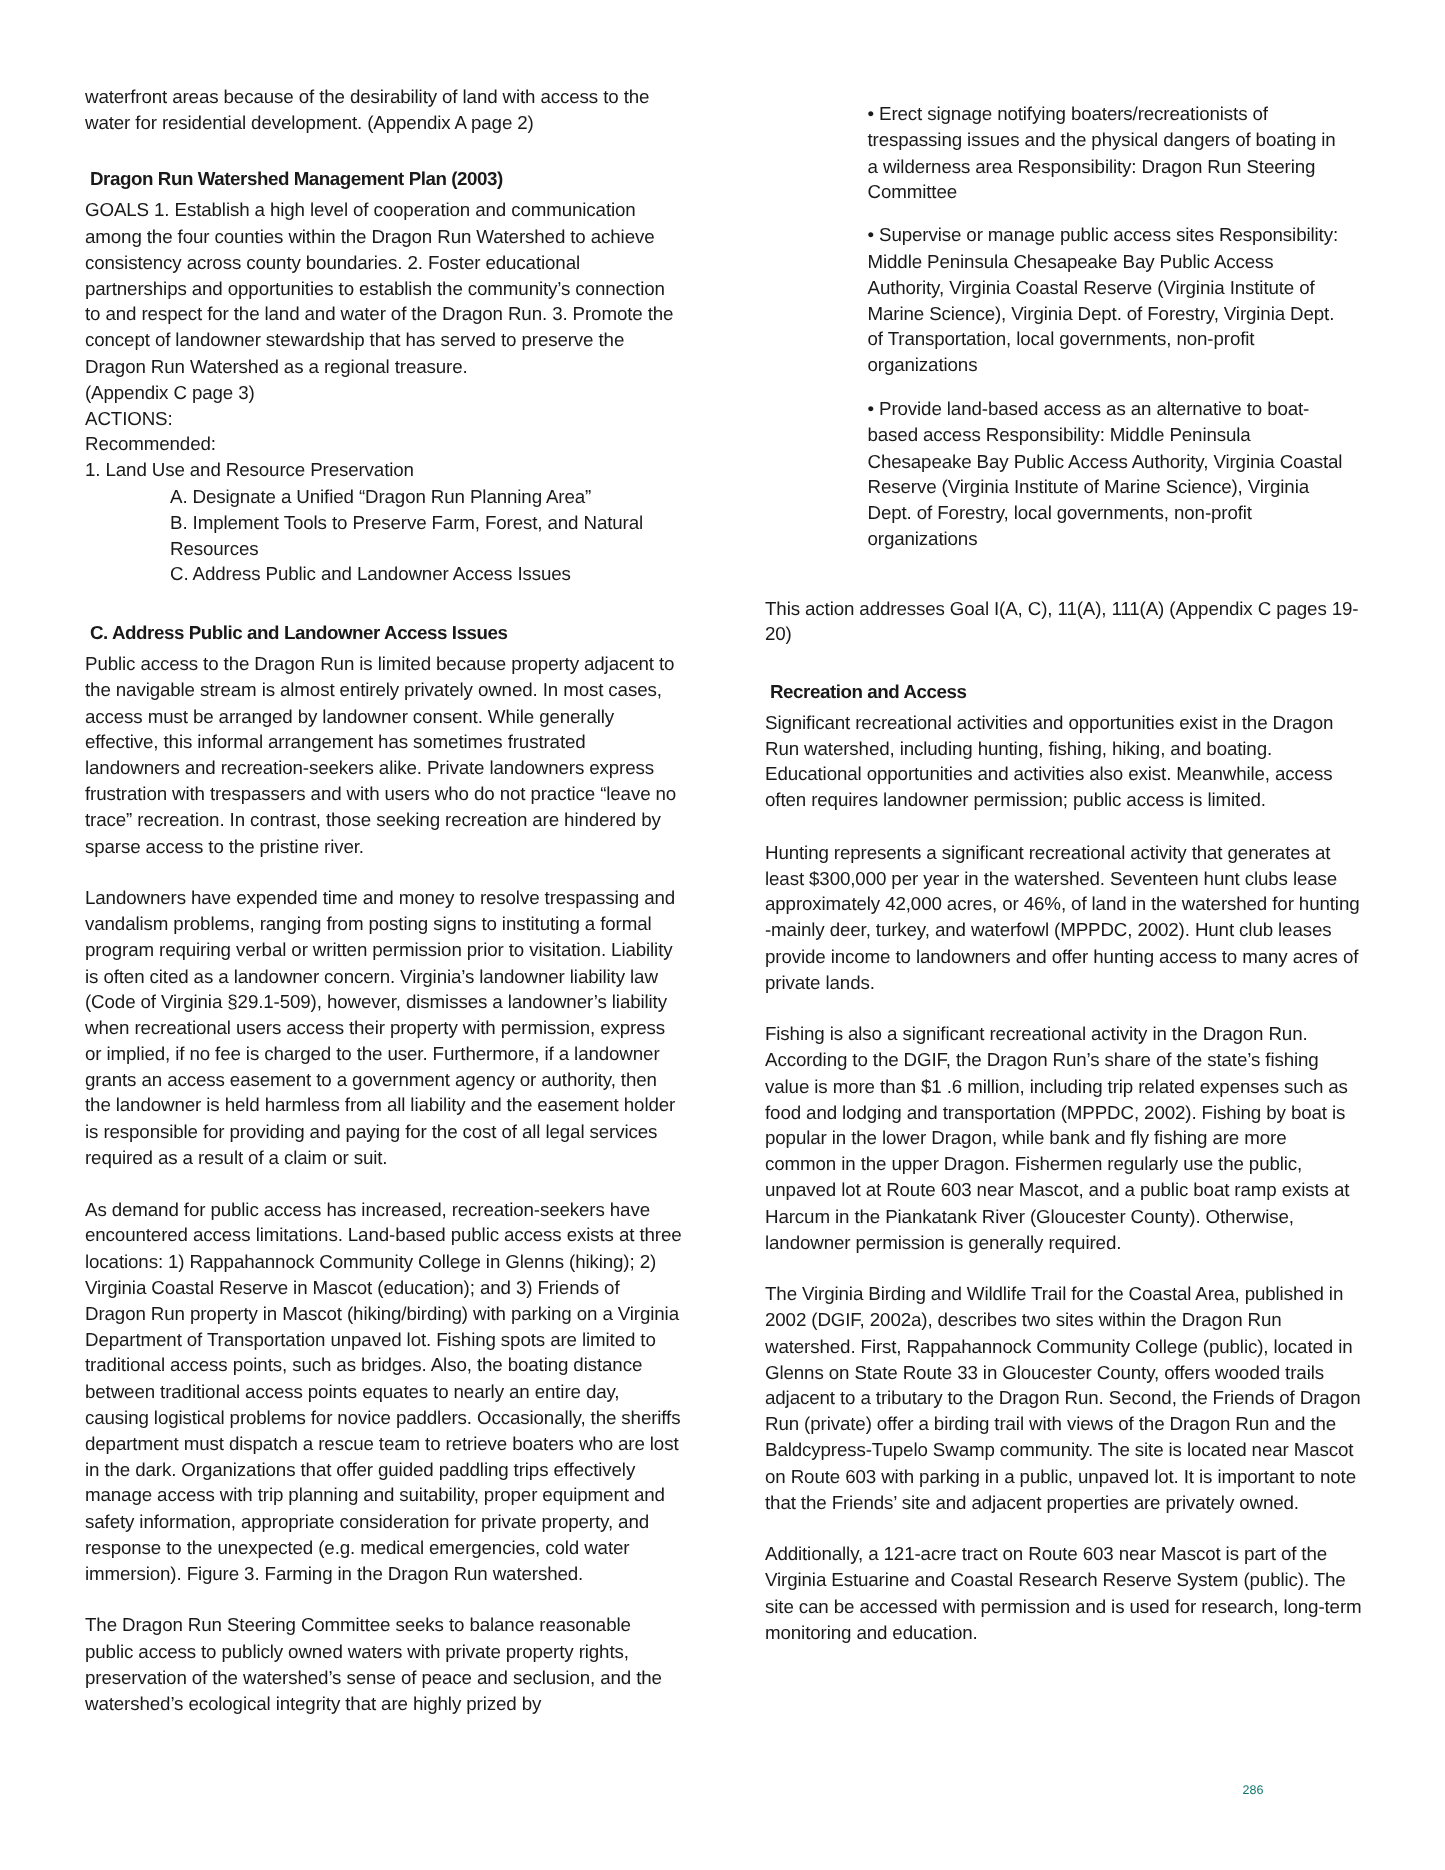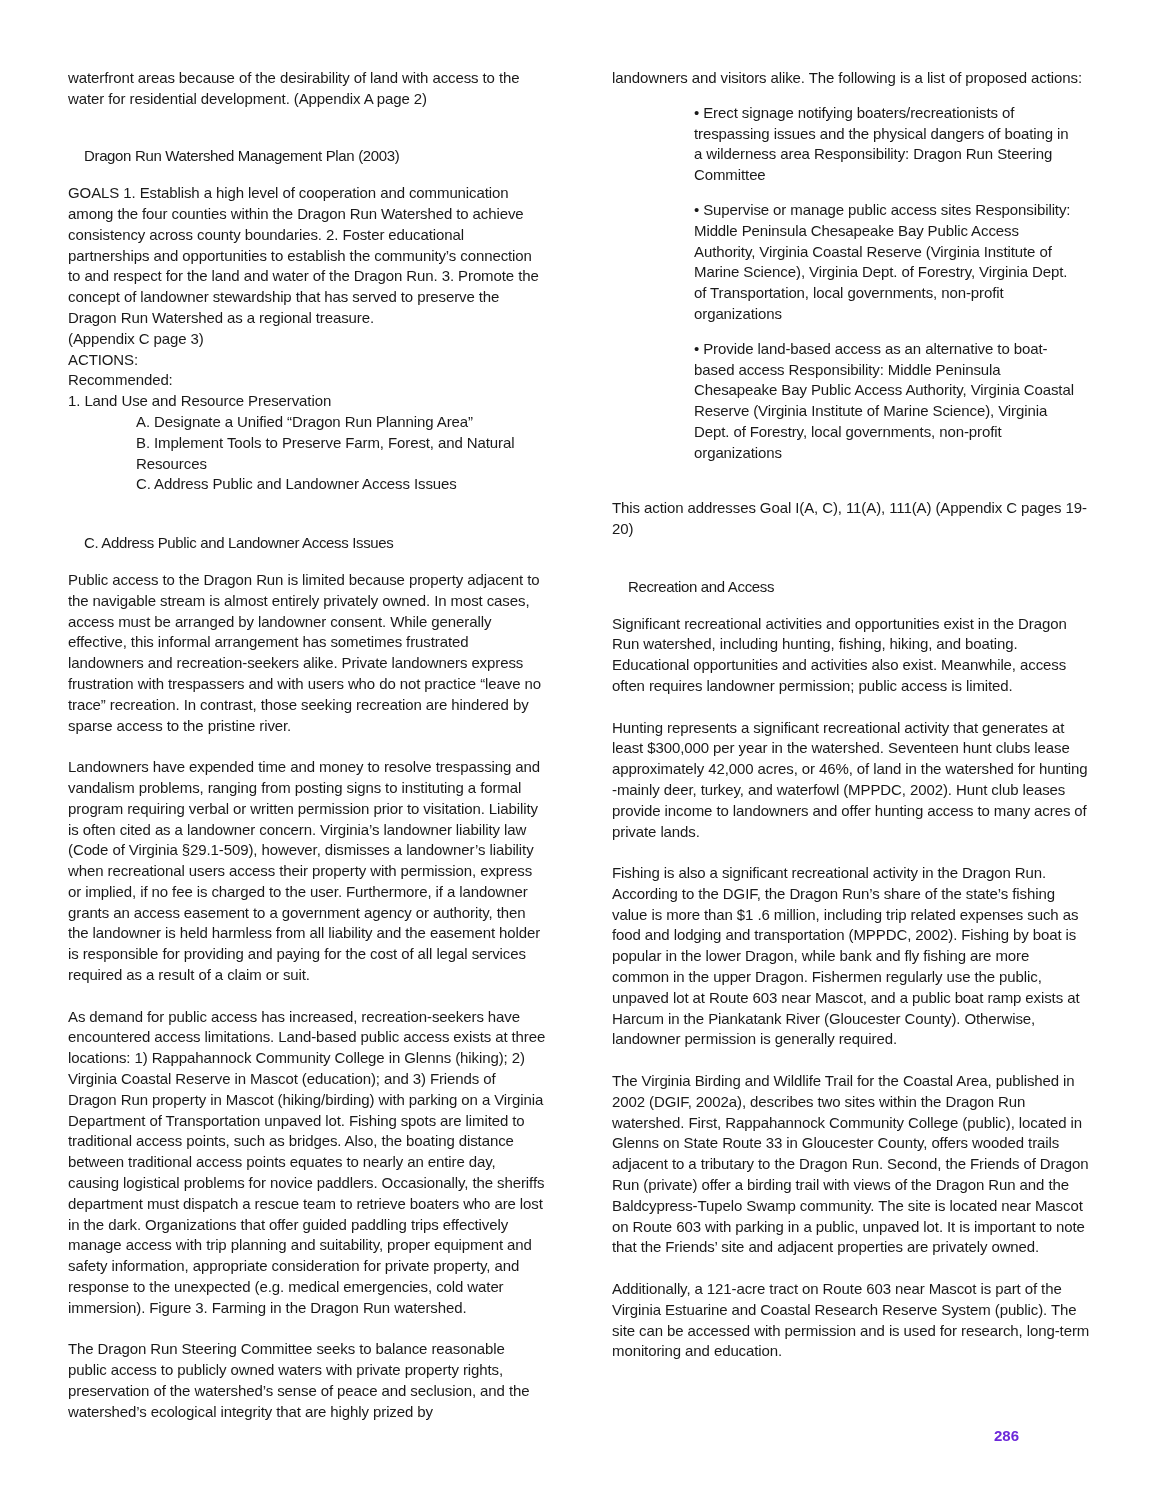--- a/index.html
+++ b/index.html
@@ -3,24 +3,24 @@
 <meta charset="utf-8">
 <style>
   html, body { margin: 0; padding: 0; background: #ffffff; }
   body { width: 1156px; height: 1496px; position: relative; overflow: hidden;
          font-family: "Liberation Sans", sans-serif; color: #1a1a1a; }
   .col { position: absolute; top: 68px; font-size: 15px; line-height: 20.8px; letter-spacing: -0.1px; }
   .col.left { left: 68px; width: 478px; }
   .col.right { left: 612px; width: 478px; }
   .p { margin: 0; }
   .gap { height: 20.8px; }
-  .h { font-weight: normal; margin: 16px; letter-spacing: -0.35px; }
+  .h { font-weight: bold; margin: 4px; letter-spacing: -0.35px; }
   .indent { padding-left: 68px; }
   .bul { padding-left: 68px; margin: 14px; }
-  .pagenum { position: absolute; left: 994px; top: 1427px; font-size: 15px; color: #6d28d9; font-weight: bold; }
+  .pagenum { position: absolute; left: 994px; top: 1427px; font-size: 10px; color: #0f766e; }
 </style>
 </head>
 <body>
 
 <div class="col left">
   <p class="p">waterfront areas because of the desirability of land with access to the water for residential development. (Appendix A page 2)</p>
   <div class="gap"></div>
   <p class="h">Dragon Run Watershed Management Plan (2003)</p>
   <p class="p">GOALS 1. Establish a high level of cooperation and communication among the four counties within the Dragon Run Watershed to achieve consistency across county boundaries. 2. Foster educational partnerships and opportunities to establish the community’s connection to and respect for the land and water of the Dragon Run. 3. Promote the concept of landowner stewardship that has served to preserve the Dragon Run Watershed as a regional treasure.</p>
   <p class="p">(Appendix C page 3)</p>
@@ -35,21 +35,20 @@
   <p class="p">Public access to the Dragon Run is limited because property adjacent to the navigable stream is almost entirely privately owned. In most cases, access must be arranged by landowner consent. While generally effective, this informal arrangement has sometimes frustrated landowners and recreation-seekers alike. Private landowners express frustration with trespassers and with users who do not practice “leave no trace” recreation. In contrast, those seeking recreation are hindered by sparse access to the pristine river.</p>
   <div class="gap"></div>
   <p class="p">Landowners have expended time and money to resolve trespassing and vandalism problems, ranging from posting signs to instituting a formal program requiring verbal or written permission prior to visitation. Liability is often cited as a landowner concern. Virginia’s landowner liability law (Code of Virginia §29.1-509), however, dismisses a landowner’s liability when recreational users access their property with permission, express or implied, if no fee is charged to the user. Furthermore, if a landowner grants an access easement to a government agency or authority, then the landowner is held harmless from all liability and the easement holder is responsible for providing and paying for the cost of all legal services required as a result of a claim or suit.</p>
   <div class="gap"></div>
   <p class="p">As demand for public access has increased, recreation-seekers have encountered access limitations. Land-based public access exists at three locations: 1) Rappahannock Community College in Glenns (hiking); 2) Virginia Coastal Reserve in Mascot (education); and 3) Friends of Dragon Run property in Mascot (hiking/birding) with parking on a Virginia Department of Transportation unpaved lot. Fishing spots are limited to traditional access points, such as bridges. Also, the boating distance between traditional access points equates to nearly an entire day, causing logistical problems for novice paddlers. Occasionally, the sheriffs department must dispatch a rescue team to retrieve boaters who are lost in the dark. Organizations that offer guided paddling trips effectively manage access with trip planning and suitability, proper equipment and safety information, appropriate consideration for private property, and response to the unexpected (e.g. medical emergencies, cold water immersion). Figure 3. Farming in the Dragon Run watershed.</p>
   <div class="gap"></div>
   <p class="p">The Dragon Run Steering Committee seeks to balance reasonable public access to publicly owned waters with private property rights, preservation of the watershed’s sense of peace and seclusion, and the watershed’s ecological integrity that are highly prized by</p>
 </div>
 
 <div class="col right">
-  <p class="p">landowners and visitors alike. The following is a list of proposed actions:</p>
   <p class="bul">• Erect signage notifying boaters/recreationists of trespassing issues and the physical dangers of boating in a wilderness area Responsibility: Dragon Run Steering Committee</p>
   <p class="bul">• Supervise or manage public access sites Responsibility: Middle Peninsula Chesapeake Bay Public Access Authority, Virginia Coastal Reserve (Virginia Institute of Marine Science), Virginia Dept. of Forestry, Virginia Dept. of Transportation, local governments, non-profit organizations</p>
   <p class="bul">• Provide land-based access as an alternative to boat-based access Responsibility: Middle Peninsula Chesapeake Bay Public Access Authority, Virginia Coastal Reserve (Virginia Institute of Marine Science), Virginia Dept. of Forestry, local governments, non-profit organizations</p>
   <div class="gap"></div>
   <p class="p">This action addresses Goal I(A, C), 11(A), 111(A) (Appendix C pages 19-20)</p>
   <div class="gap"></div>
   <p class="h">Recreation and Access</p>
   <p class="p">Significant recreational activities and opportunities exist in the Dragon Run watershed, including hunting, fishing, hiking, and boating. Educational opportunities and activities also exist. Meanwhile, access often requires landowner permission; public access is limited.</p>
   <div class="gap"></div>
   <p class="p">Hunting represents a significant recreational activity that generates at least $300,000 per year in the watershed. Seventeen hunt clubs lease approximately 42,000 acres, or 46%, of land in the watershed for hunting -mainly deer, turkey, and waterfowl (MPPDC, 2002). Hunt club leases provide income to landowners and offer hunting access to many acres of private lands.</p>

